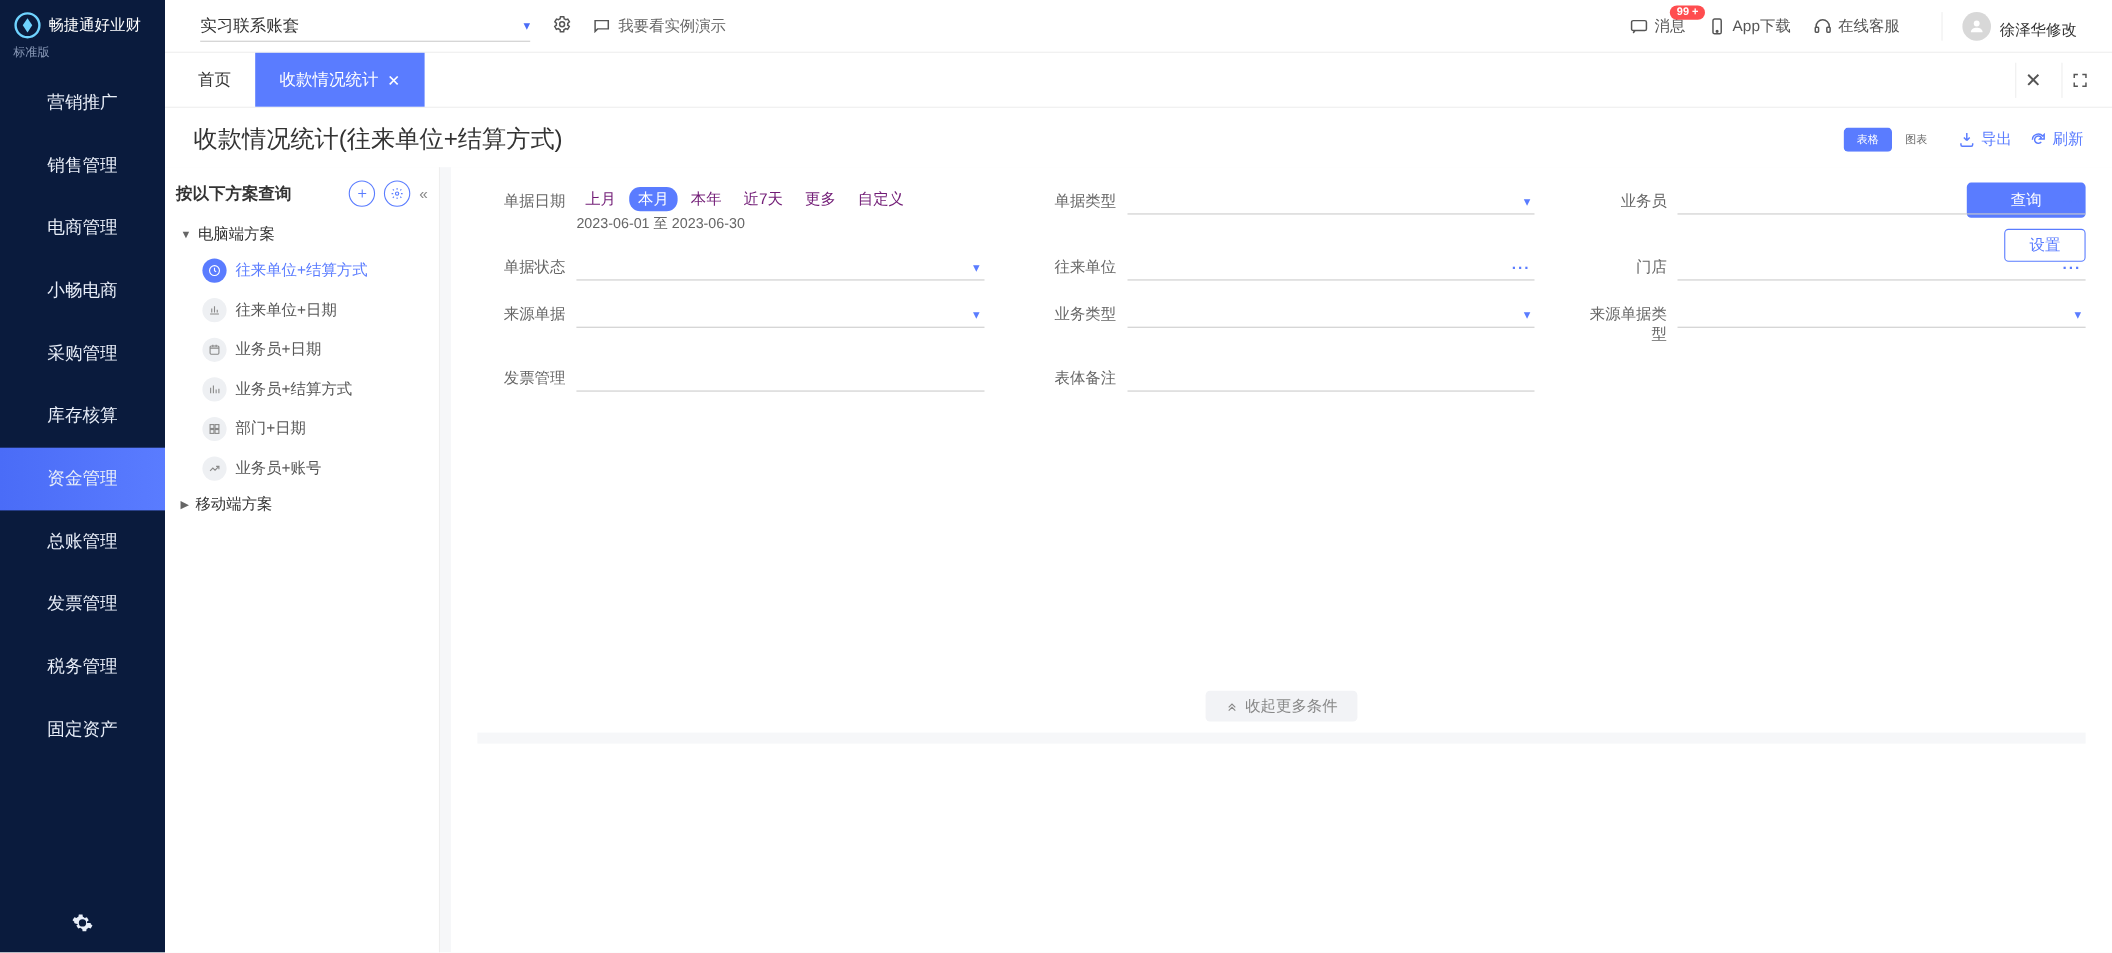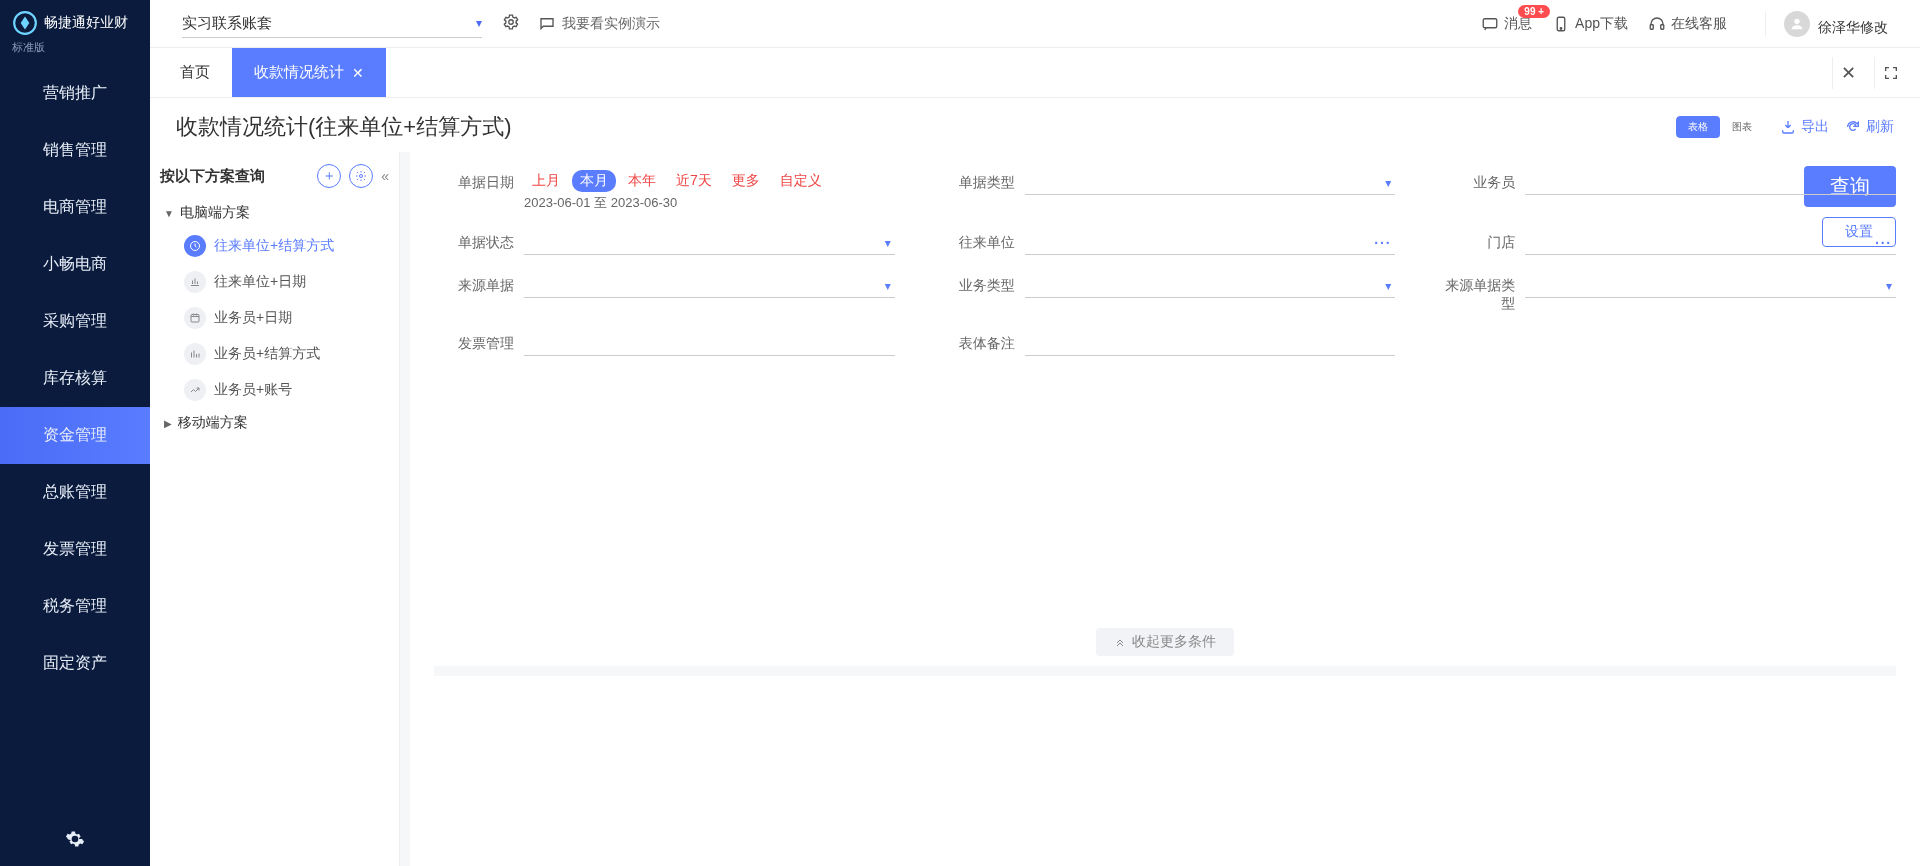--- a/index.html
+++ b/index.html
@@ -47,21 +47,21 @@
 
 
 .page-head { display: flex; align-items: center; padding: 14px 26px 10px; }
 .page-title { font-size: 22px; font-weight: 500; color: #333; }
 .head-actions { margin-left: auto; display: flex; align-items: center; gap: 16px; }
 .view-toggle { display: flex; border-radius: 4px; overflow: hidden; }
 .vt { padding: 4px 12px; font-size: 10px; cursor: pointer; color: #666; }
 .vt.active { background: #5a7cff; color: #fff; border-radius: 4px; }
 .act-link { display: flex; align-items: center; gap: 5px; color: #5a7cff; cursor: pointer; }
 .act-link svg { width: 16px; height: 16px; stroke: #5a7cff; fill: none; stroke-width: 2; }
-.btn-primary { background: #5a7cff; color: #fff; padding: 7px 26px; border-radius: 4px; cursor: pointer; border:none; font-size:20px;}
+.btn-primary { background: #5a7cff; color: #fff; padding: 7px 40px; border-radius: 4px; cursor: pointer; border:none; font-size:14px;}
 .btn-outline { border: 1px solid #5a7cff; color: #5a7cff; padding: 5px 22px; border-radius: 4px; cursor: pointer; background:#fff; font-size:14px;}
 
 
 .body { flex: 1; display: flex; background: #f6f7f9; padding: 0; }
 
 
 .left-panel { width: 250px; background: #fff; padding: 12px 10px; border-right: 1px solid #eee; }
 .lp-head { display:flex; align-items:center; gap:8px; margin-bottom:10px; }
 .lp-title { font-size: 15px; font-weight: 600; flex:1; }
 .circ-btn { width:24px; height:24px; border:1px solid #5a7cff; color:#5a7cff; border-radius:50%; display:flex; align-items:center; justify-content:center; cursor:pointer; font-size:14px; }
@@ -80,21 +80,21 @@
 .filter-area { flex:1; background:#fff; margin-left:10px; padding:18px 24px 0; position:relative; display:flex; flex-direction:column; }
 .filter-grid { display:grid; grid-template-columns: repeat(3, 1fr); gap: 18px 40px; }
 .field { display:flex; align-items:flex-start; gap:10px; }
 .field-label { width:80px; text-align:right; color:#666; padding-top:4px; font-size:14px; }
 .field-body { flex:1; }
 .underline-input { border:none; border-bottom:1px solid #ccc; width:100%; padding:4px 2px; font-size:14px; outline:none; background:transparent; }
 .input-wrap { position:relative; display:flex; align-items:center; }
 .input-suffix { position:absolute; right:4px; color:#5a7cff; font-size:12px; cursor:pointer; }
 .input-more { position:absolute; right:4px; color:#5a7cff; font-weight:700; letter-spacing:1px; cursor:pointer; }
 .date-quick { display:flex; flex-wrap:wrap; gap:4px; align-items:center; }
-.dq { padding:2px 8px; color:#ef4444; cursor:pointer; font-size:14px; border-radius:10px; }
+.dq { padding:2px 8px; color:#701a75; cursor:pointer; font-size:14px; border-radius:10px; }
 .dq.active { background:#5a7cff; color:#fff; }
 .date-range { font-size:13px; color:#666; margin-top:2px; width:100%; }
 .right-actions { position:absolute; top:14px; right:24px; display:flex; flex-direction:column; gap:10px; align-items:flex-end; }
 .collapse-bar { margin-top:auto; padding:10px 0 10px; display:flex; justify-content:center; }
 .collapse-pill { background:#f2f3f6; color:#888; padding:5px 18px; border-radius:4px; font-size:14px; cursor:pointer; display:flex; align-items:center; gap:6px; }
 
 .below { height: 200px; background:#fff; border-top:10px solid #f6f7f9; }
 .tri { font-size:10px; color:#666; }
 .tri.right::before { content:"▶"; }
 .tri.down::before { content:"▼"; }
@@ -277,20 +277,31 @@
                   <span class="scheme-icon">
                     <svg viewBox="0 0 24 24">
                       <path d="M5 19V9M10 19V5M15 19v-7M20 19V11"></path>
                     </svg>
                   </span>
                   <span>业务员+结算方式</span>
                 </li>
                 <li class="scheme">
                   <span class="scheme-icon">
                     <svg viewBox="0 0 24 24">
+                      <rect x="4" y="4" width="7" height="7"></rect>
+                      <rect x="13" y="4" width="7" height="7"></rect>
+                      <rect x="4" y="13" width="7" height="7"></rect>
+                      <rect x="13" y="13" width="7" height="7"></rect>
+                    </svg>
+                  </span>
+                  <span>部门+日期</span>
+                </li>
+                <li class="scheme">
+                  <span class="scheme-icon">
+                    <svg viewBox="0 0 24 24">
                       <path d="M4 16l5-5 4 4 7-7"></path>
                       <path d="M15 8h5v5"></path>
                     </svg>
                   </span>
                   <span>业务员+账号</span>
                 </li>
               </ul>
             </li>
             <li>
               <div class="tree-group">

